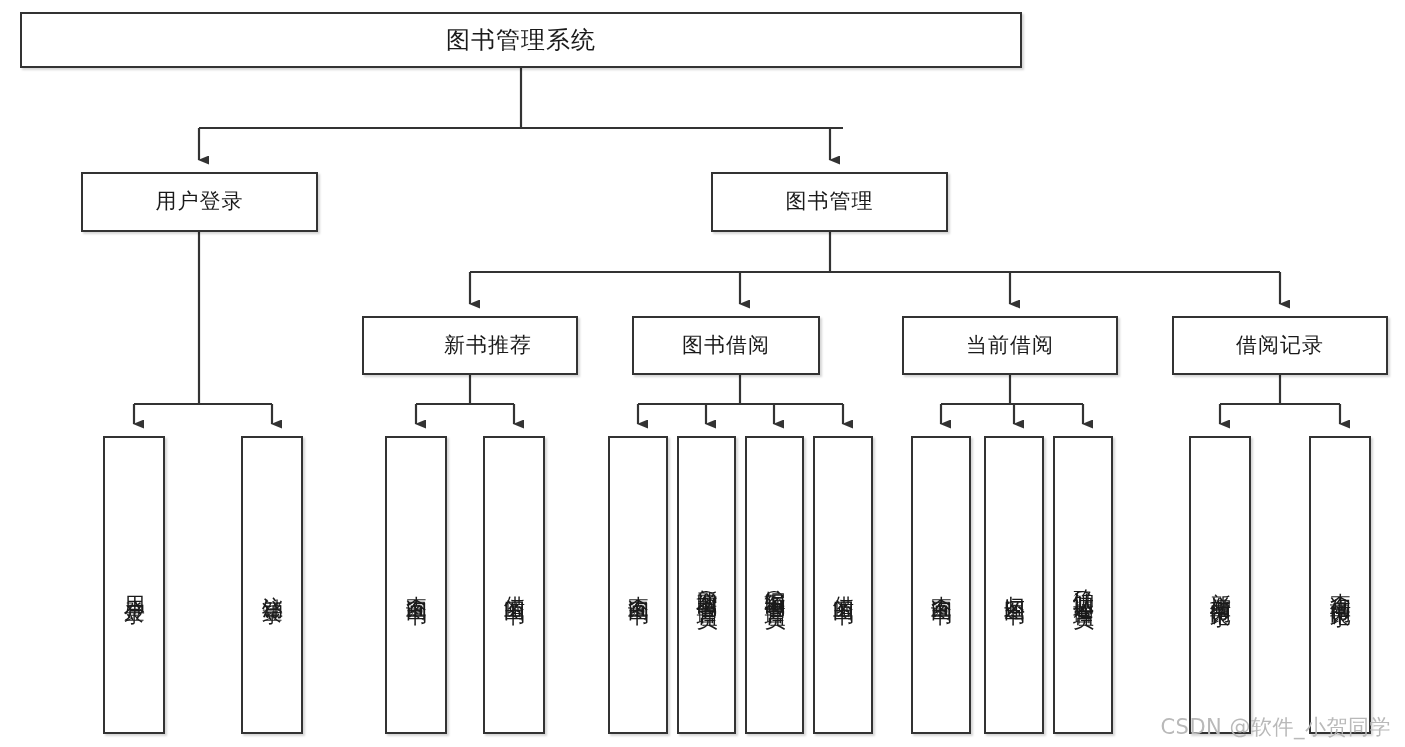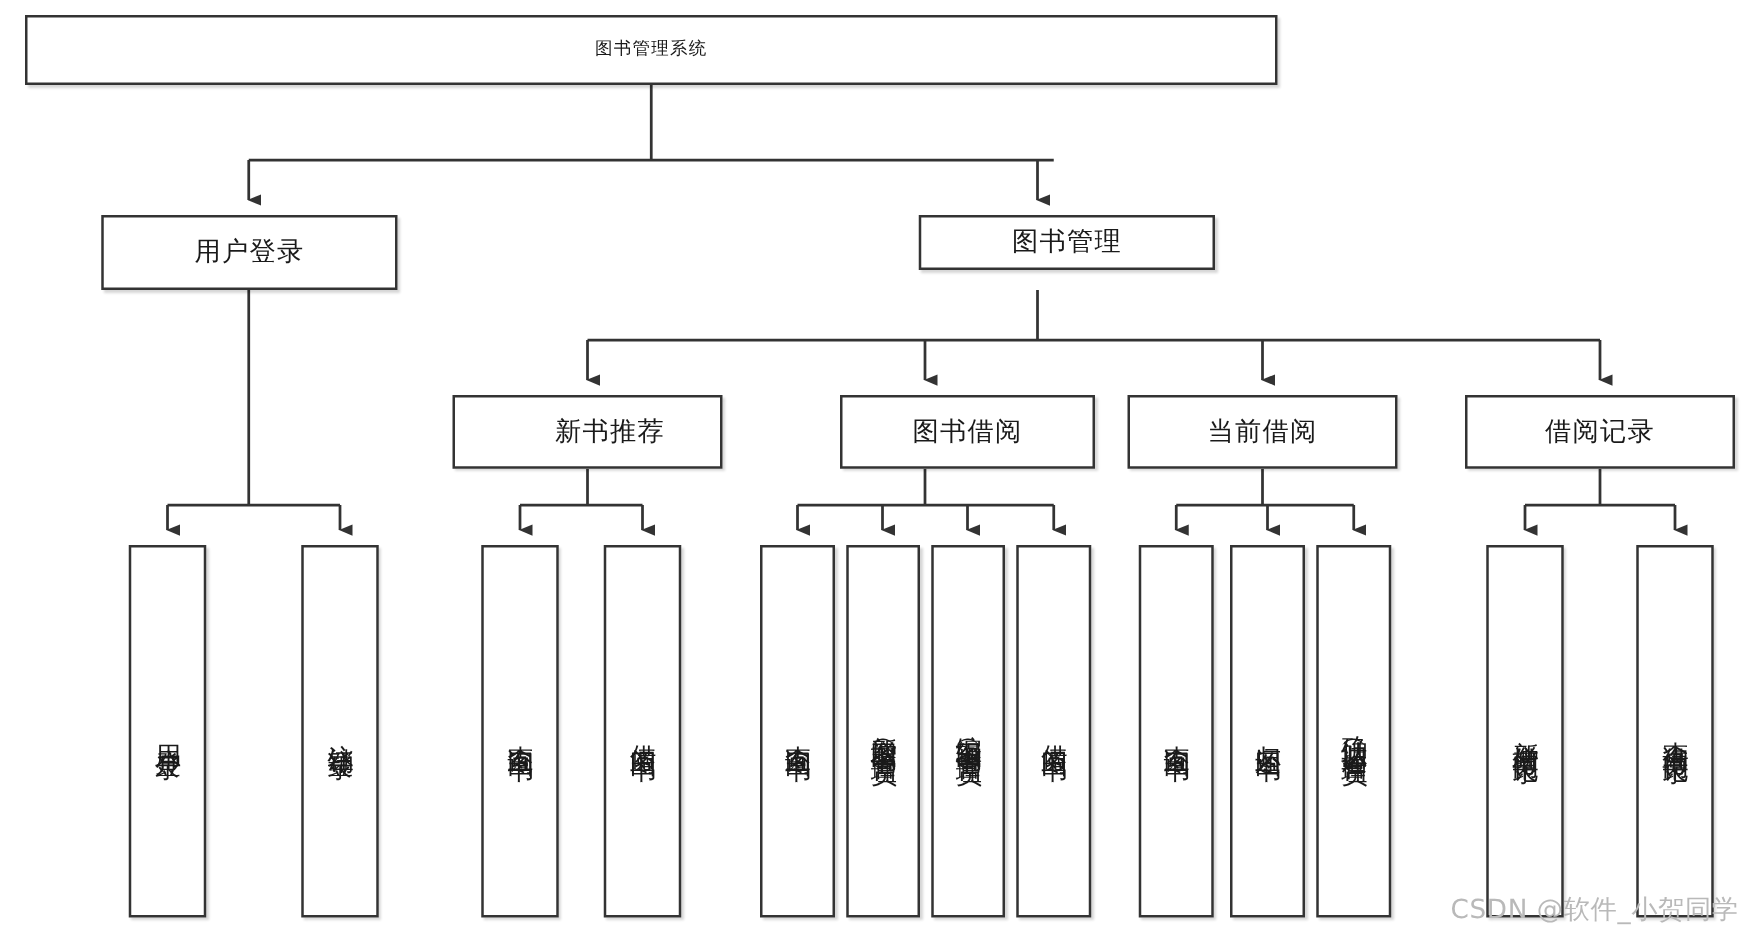--- a/index.html
+++ b/index.html
@@ -51,21 +51,21 @@
     justify-content: center;
     padding: 6px 0;
     text-align: center;
   }
   .node.vertical .vlabel {
     writing-mode: vertical-rl;
     text-orientation: upright;
     display: block;
   }
   .node.root {
-    font-size: 14px;
+    font-size: 24px;
   }
   #watermark {
     position: absolute;
     right: 14px;
     bottom: 6px;
     font-size: 21px;
     color: #b9b9b9;
     letter-spacing: 0.5px;
     white-space: nowrap;
     user-select: none;
@@ -139,29 +139,29 @@
   </svg>
 
   <div class="node horizontal root" style="left:20px; top:12px; width:1002px; height:56px;">
     <span>图书管理系统</span>
   </div>
 
   <div class="node horizontal" style="left:81px; top:172px; width:237px; height:60px;">
     <span>用户登录</span>
   </div>
 
-  <div class="node horizontal" style="left:711px; top:172px; width:237px; height:44px;margin-left:24px;">
+  <div class="node horizontal" style="left:711px; top:172px; width:237px; height:60px;">
     <span>图书管理</span>
   </div>
 
   <div class="node horizontal" style="left:362px; top:316px; width:216px; height:59px;padding-left:36px;">
     <span>新书推荐</span>
   </div>
 
-  <div class="node horizontal" style="left:632px; top:316px; width:204px; height:59px;margin-left:40px;">
+  <div class="node horizontal" style="left:632px; top:316px; width:188px; height:59px;">
     <span>图书借阅</span>
   </div>
 
   <div class="node horizontal" style="left:1172px; top:316px; width:216px; height:59px;">
     <span>借阅记录</span>
   </div>
 
   <div class="node horizontal" style="left:902px; top:316px; width:216px; height:59px;">
     <span>当前借阅</span>
   </div>

